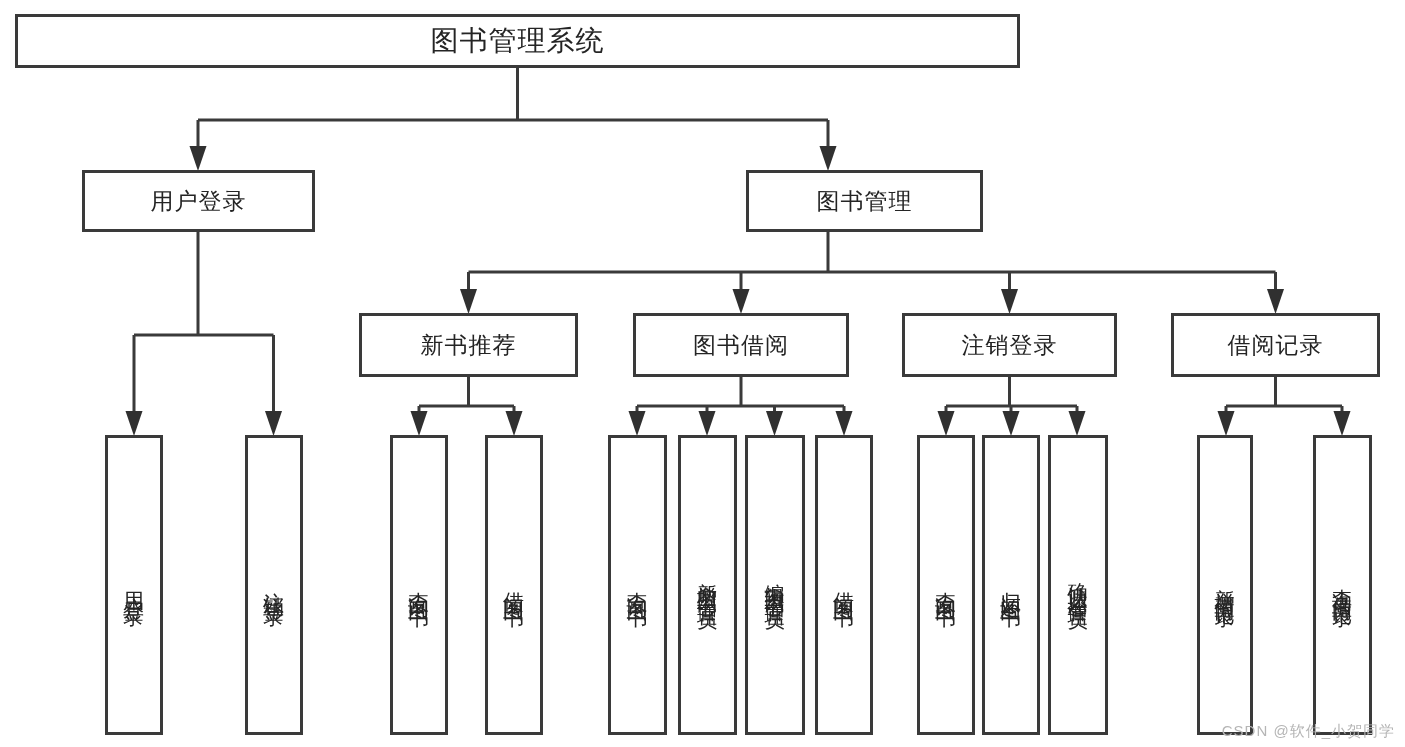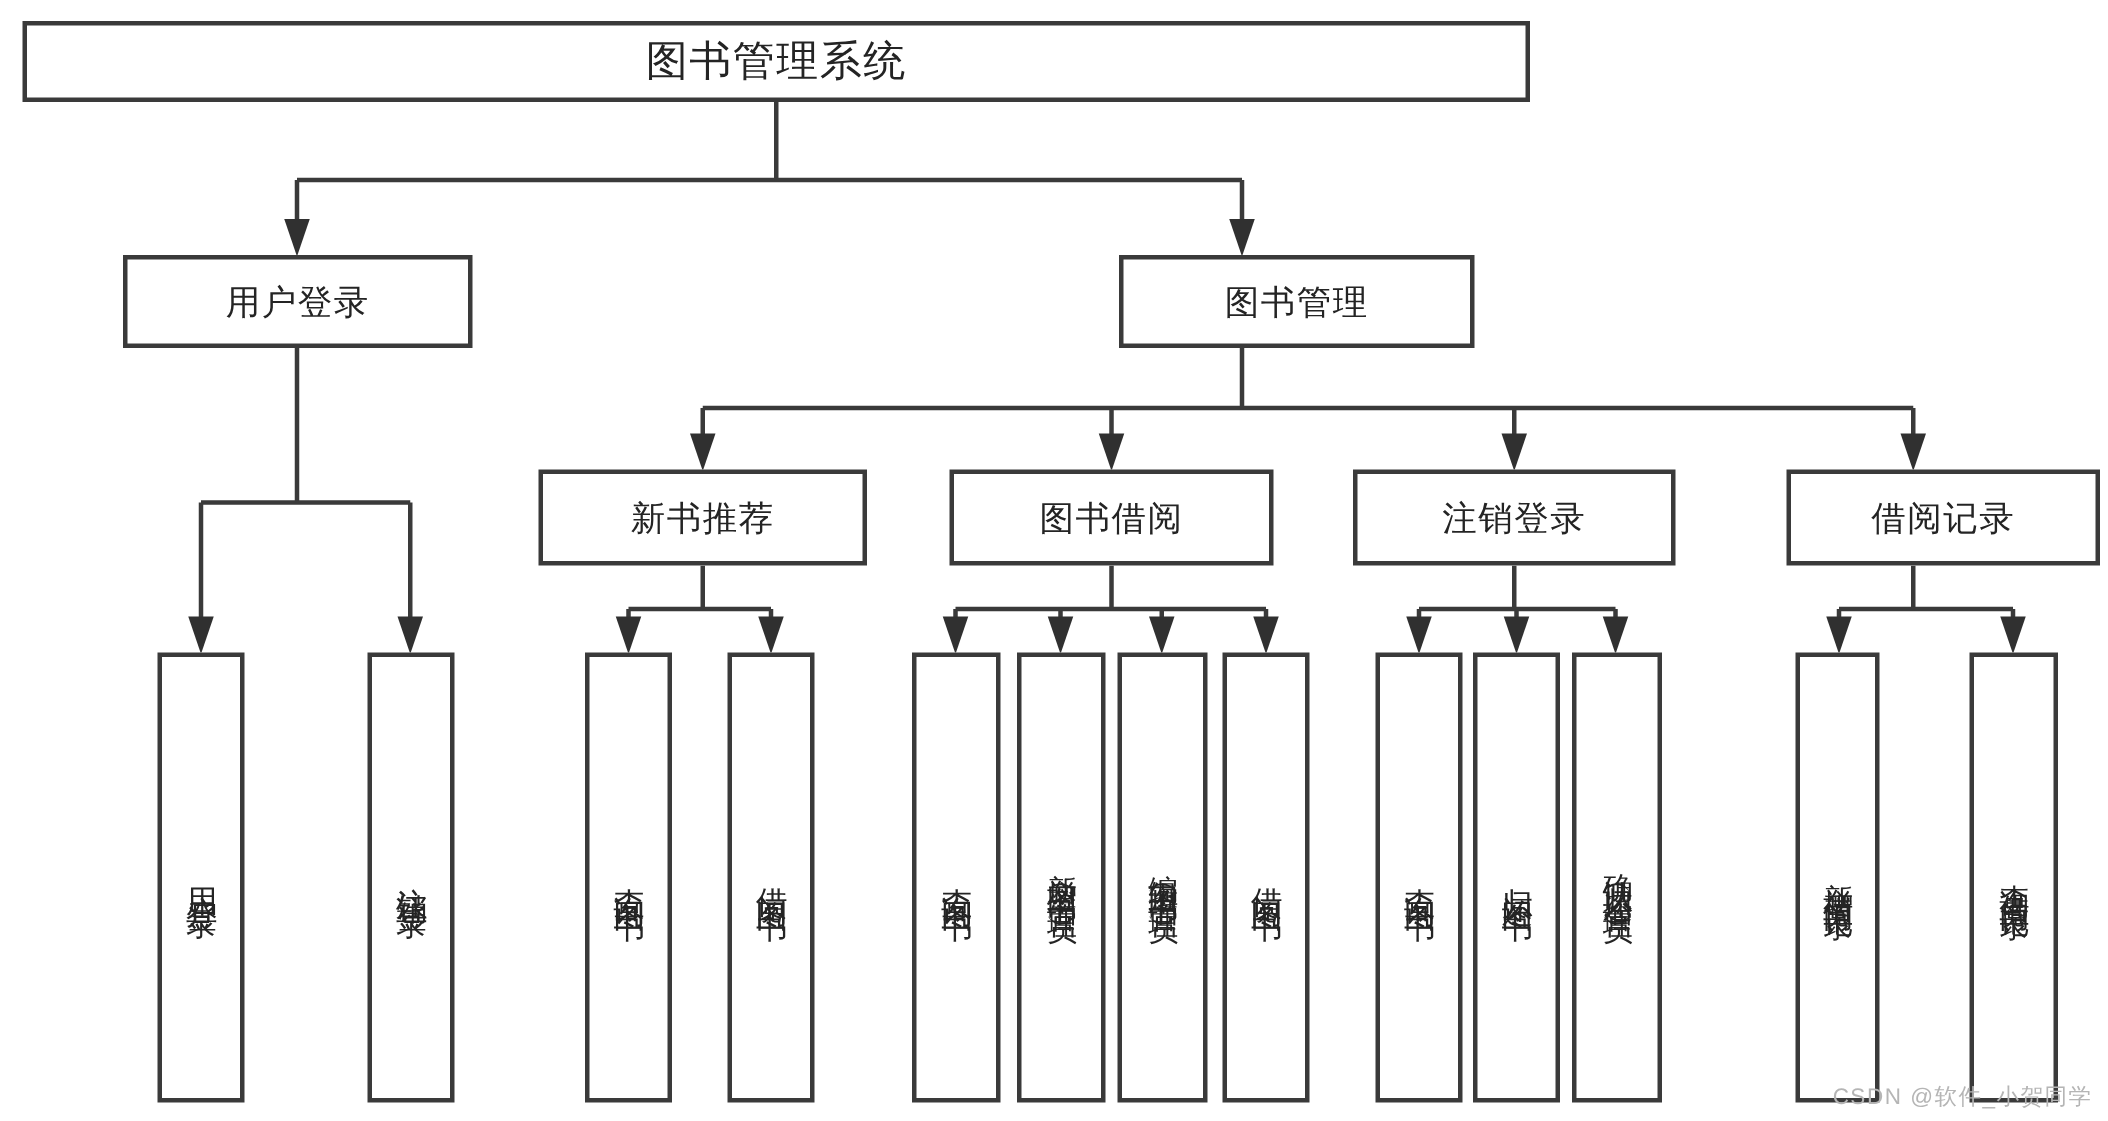--- a/index.html
+++ b/index.html
@@ -103,21 +103,21 @@
   </svg>
 
   <div class="node root" style="left:15px; top:14px; width:1005px; height:54px;">图书管理系统</div>
 
   <div class="node" style="left:82px; top:170px; width:233px; height:62px;">用户登录</div>
   <div class="node" style="left:710px; top:170px; width:237px; height:62px;margin-left:36px;">图书管理</div>
 
   <div class="node" style="left:359px; top:313px; width:219px; height:64px;">新书推荐</div>
   <div class="node" style="left:633px; top:313px; width:216px; height:64px;">图书借阅</div>
   <div class="node" style="left:902px; top:313px; width:215px; height:64px;">注销登录</div>
-  <div class="node" style="left:1171px; top:313px; width:209px; height:64px;margin-left:20px;">借阅记录</div>
+  <div class="node" style="left:1171px; top:313px; width:209px; height:64px;">借阅记录</div>
 
   <div class="leaf" style="left:105px; width:58px;">用户登录</div>
   <div class="leaf" style="left:245px; width:58px;">注销登录</div>
 
   <div class="leaf" style="left:390px; width:58px;">查询图书</div>
   <div class="leaf" style="left:485px; width:58px;">借阅图书</div>
 
   <div class="leaf" style="left:608px; width:59px;">查询图书</div>
   <div class="leaf" style="left:678px; width:59px; font-size:20px; letter-spacing:4px;">新增图书（管理员）</div>
   <div class="leaf" style="left:745px; width:60px; font-size:20px; letter-spacing:4px;">编辑图书（管理员）</div>

